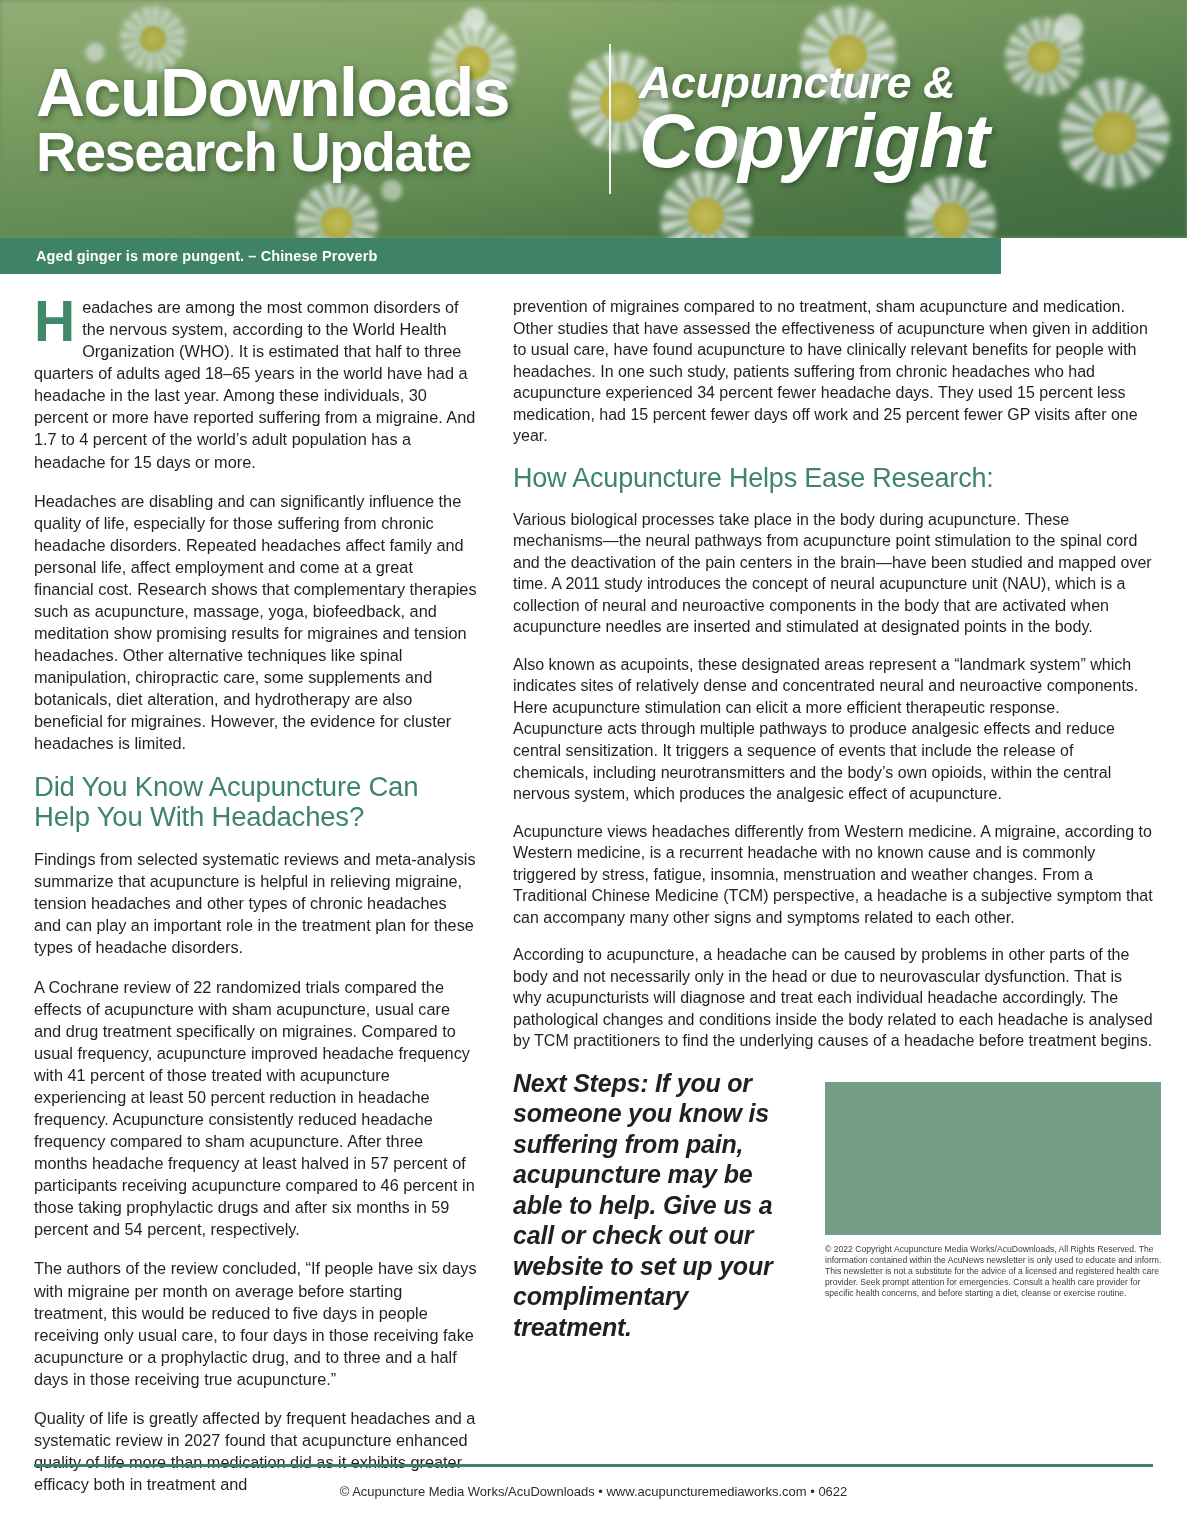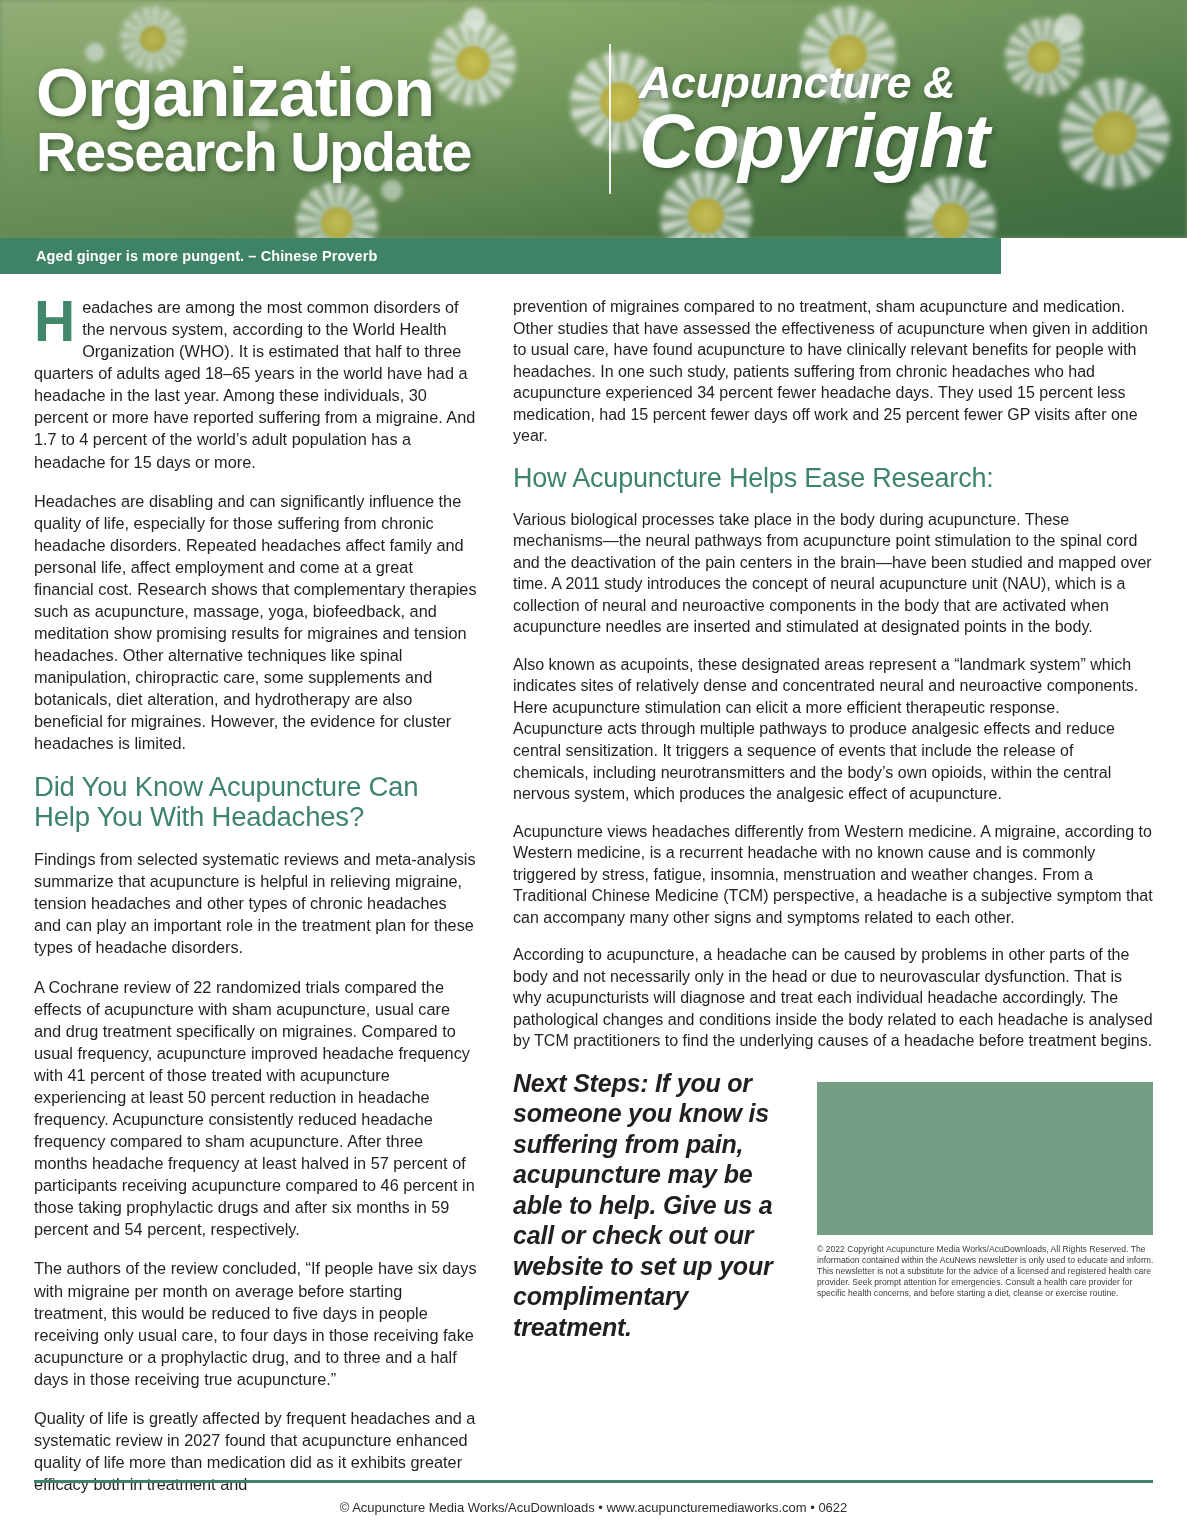--- a/index.html
+++ b/index.html
@@ -174,21 +174,21 @@
     font-weight: normal;
     margin: 4px 0 15px 0;
     letter-spacing: -0.2px;
   }
   .col-right h2.section-head { margin: 6px 0 16px 0; font-size: 27px; }
 
   
   .bottom-zone {
     display: flex;
     margin-top: 6px;
-    gap: 12px;
+    gap: 20px;
   }
   .next-steps {
     width: 292px;
     flex: 0 0 292px;
     font-style: italic;
     font-weight: bold;
     font-size: 25px;
     line-height: 1.22;
     color: #231f20;
     letter-spacing: -0.2px;
@@ -204,21 +204,21 @@
     width: 344px;
     font-size: 8.6px;
     line-height: 1.30;
     color: #3b3b3b;
   }
 
   
   .footer {
     position: absolute;
     left: 0; right: 0; bottom: 0;
-    height: 56px;
+    height: 72px;
   }
   .footer-rule {
     width: 1119px;
     margin: 0 auto;
     height: 2.5px;
     background: #3e8268;
   }
   .footer-text {
     text-align: center;
     font-size: 13px;
@@ -268,21 +268,21 @@
         </div>
       <div class="daisy" style="left:120px; top:6px; width:66px; height:66px;">
           <div class="petals"></div>
           <div class="center"></div>
         </div>
     </div>
     <div class="masthead-overlay"></div>
 
     <div class="masthead-inner">
       <div class="title-left">
-        <div class="ln">Organization</div>
+        <div class="ln">AcuDownloads</div>
         <div class="ln ln2">Research Update</div>
       </div>
       <div class="title-divider"></div>
       <div class="title-right">
         <div class="rn1">Acupuncture &amp;</div>
         <div class="rn2">Copyright</div>
       </div>
     </div>
   </div>
 

